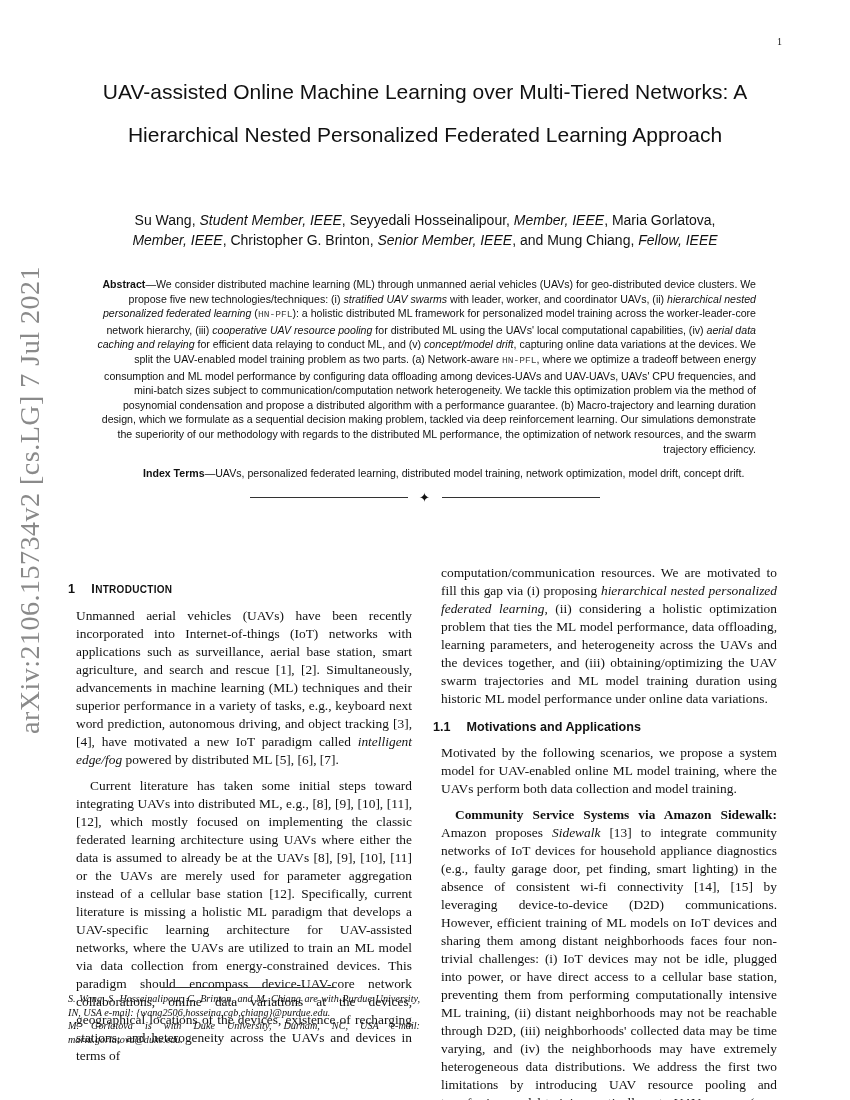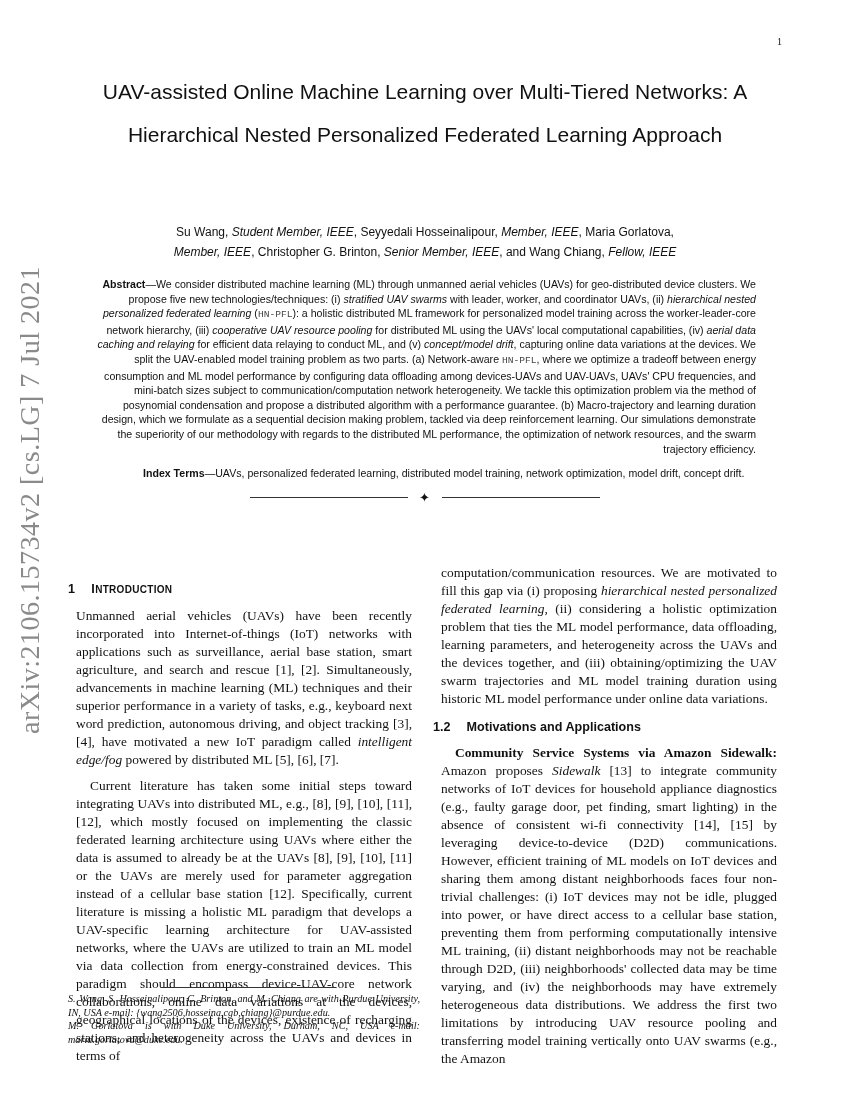--- a/index.html
+++ b/index.html
@@ -4,21 +4,21 @@
 <style>
   html, body { margin:0; padding:0; background:#ffffff; }
   body { width:850px; height:1100px; position:relative; overflow:hidden; color:#111; }
   .page-num { position:absolute; top:36px; right:68px; font-family:"Liberation Serif", serif; font-size:10px; }
   .arxiv { position:absolute; left:10px; top:300px; width:40px; height:400px; }
   .arxiv span { position:absolute; left:50%; top:50%; transform:translate(-50%,-50%) rotate(-90deg); white-space:nowrap;
     font-family:"Liberation Serif", serif; font-size:28px; color:#8a8a8a; letter-spacing:0.5px; }
   .title { position:absolute; top:70px; left:80px; width:690px; text-align:center;
     font-family:"Liberation Sans", sans-serif; font-size:21px; line-height:43px; color:#111; }
   .authors { position:absolute; top:210px; left:80px; width:690px; text-align:center;
-    font-family:"Liberation Sans", sans-serif; font-size:12px; line-height:20px;margin-top:12px; }
+    font-family:"Liberation Sans", sans-serif; font-size:14px; line-height:20px; }
   .authors i { font-style:italic; }
   .abstract { position:absolute; top:277px; left:96px; width:660px;
     font-family:"Liberation Sans", sans-serif; font-size:10.6px; line-height:14.6px; text-align:right; }
   .abstract b { font-weight:bold; }
   .mono { font-family:"Liberation Mono", monospace; font-size:9.6px; color:#444; }
   .index { position:absolute; top:466px; left:96px; width:660px;
     font-family:"Liberation Sans", sans-serif; font-size:10.6px; line-height:14.6px;margin-left:47px; }
   .sep { position:absolute; top:493px; left:250px; width:350px; height:10px; }
   .sep .l1 { position:absolute; left:0; top:4px; width:158px; height:1px; background:#333; }
   .sep .l2 { position:absolute; right:0; top:4px; width:158px; height:1px; background:#333; }
@@ -44,21 +44,21 @@
 <div class="page-num">1</div>
 
 <div class="arxiv">
   <span>arXiv:2106.15734v2  [cs.LG]  7 Jul 2021</span>
 </div>
 
 <div class="title">UAV-assisted Online Machine Learning over Multi-Tiered Networks: A Hierarchical Nested Personalized Federated Learning Approach</div>
 
 <div class="authors">
   <span>Su Wang, </span><i>Student Member, IEEE</i><span>, Seyyedali Hosseinalipour, </span><i>Member, IEEE</i><span>, Maria Gorlatova,</span><br>
-  <i>Member, IEEE</i><span>, Christopher G. Brinton, </span><i>Senior Member, IEEE</i><span>, and Wang Chiang, </span><i>Fellow, IEEE</i>
+  <i>Member, IEEE</i><span>, Christopher G. Brinton, </span><i>Senior Member, IEEE</i><span>, and Mung Chiang, </span><i>Fellow, IEEE</i>
 </div>
 
 <div class="abstract">
   <b>Abstract</b><span>—We consider distributed machine learning (ML) through unmanned aerial vehicles (UAVs) for geo-distributed device clusters. We propose five new technologies/techniques: (i) </span><i>stratified UAV swarms</i><span> with leader, worker, and coordinator UAVs, (ii) </span><i>hierarchical nested personalized federated learning</i><span> (</span><span class="mono">HN-PFL</span><span>): a holistic distributed ML framework for personalized model training across the worker-leader-core network hierarchy, (iii) </span><i>cooperative UAV resource pooling</i><span> for distributed ML using the UAVs' local computational capabilities, (iv) </span><i>aerial data caching and relaying</i><span> for efficient data relaying to conduct ML, and (v) </span><i>concept/model drift</i><span>, capturing online data variations at the devices. We split the UAV-enabled model training problem as two parts. (a) Network-aware </span><span class="mono">HN-PFL</span><span>, where we optimize a tradeoff between energy consumption and ML model performance by configuring data offloading among devices-UAVs and UAV-UAVs, UAVs' CPU frequencies, and mini-batch sizes subject to communication/computation network heterogeneity. We tackle this optimization problem via the method of posynomial condensation and propose a distributed algorithm with a performance guarantee. (b) Macro-trajectory and learning duration design, which we formulate as a sequential decision making problem, tackled via deep reinforcement learning. Our simulations demonstrate the superiority of our methodology with regards to the distributed ML performance, the optimization of network resources, and the swarm trajectory efficiency.</span>
 </div>
 
 <div class="index">
   <b>Index Terms</b><span>—UAVs, personalized federated learning, distributed model training, network optimization, model drift, concept drift.</span>
 </div>
 
@@ -78,16 +78,17 @@
 
 <div class="foot-rule"></div>
 <div class="footnote">
   <p>S. Wang, S. Hosseinalipour, C. Brinton, and M. Chiang are with Purdue University, IN, USA e-mail: {wang2506,hosseina,cgb,chiang}@purdue.edu.</p>
   <p>M. Gorlatova is with Duke University, Durham, NC, USA e-mail: maria.gorlatova@duke.edu.</p>
 </div>
 
 <div class="col right">
   <p><span>computation/communication resources. We are motivated to fill this gap via (i) proposing </span><i>hierarchical nested personalized federated learning</i><span>, (ii) considering a holistic optimization problem that ties the ML model performance, data offloading, learning parameters, and heterogeneity across the UAVs and the devices together, and (iii) obtaining/optimizing the UAV swarm trajectories and ML model training duration using historic ML model performance under online data variations.</span></p>
   <div class="h2">
-    <span class="num">1.2</span><span>Motivations and Applications</span>
+    <span class="num">1.1</span><span>Motivations and Applications</span>
   </div>
+  <p>Motivated by the following scenarios, we propose a system model for UAV-enabled online ML model training, where the UAVs perform both data collection and model training.</p>
   <p class="ind"><b>Community Service Systems via Amazon Sidewalk:</b><span> Amazon proposes </span><i>Sidewalk</i><span> [13] to integrate community networks of IoT devices for household appliance diagnostics (e.g., faulty garage door, pet finding, smart lighting) in the absence of consistent wi-fi connectivity [14], [15] by leveraging device-to-device (D2D) communications. However, efficient training of ML models on IoT devices and sharing them among distant neighborhoods faces four non-trivial challenges: (i) IoT devices may not be idle, plugged into power, or have direct access to a cellular base station, preventing them from performing computationally intensive ML training, (ii) distant neighborhoods may not be reachable through D2D, (iii) neighborhoods' collected data may be time varying, and (iv) the neighborhoods may have extremely heterogeneous data distributions. We address the first two limitations by introducing UAV resource pooling and transferring model training vertically onto UAV swarms (e.g., the Amazon</span></p>
 </div>
 
 </body></html>

